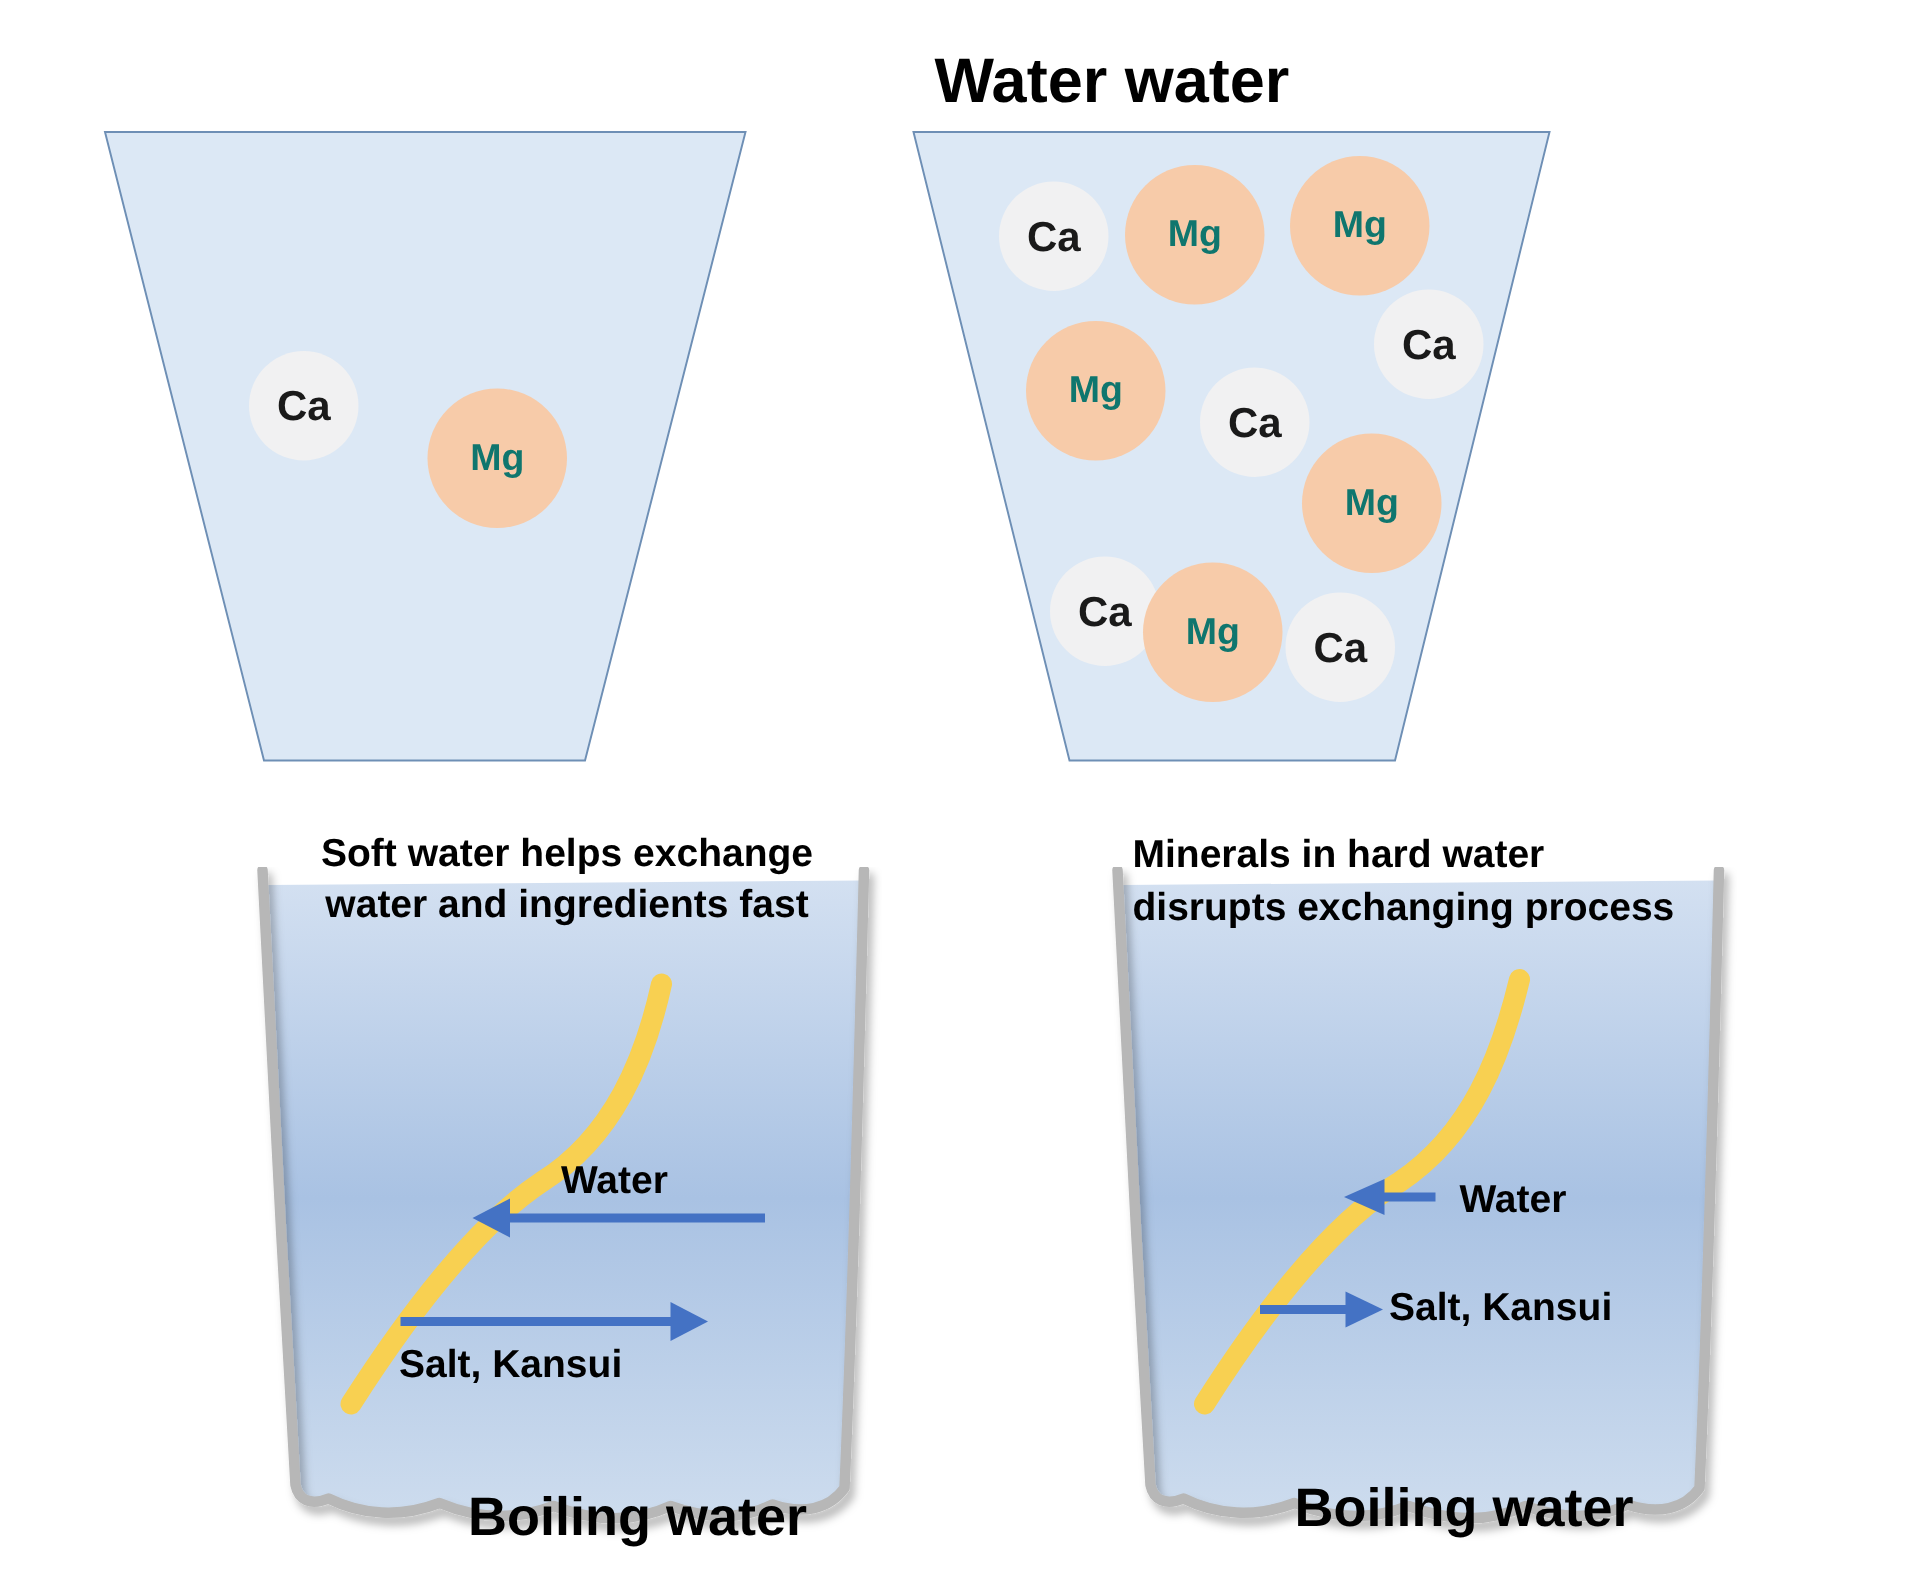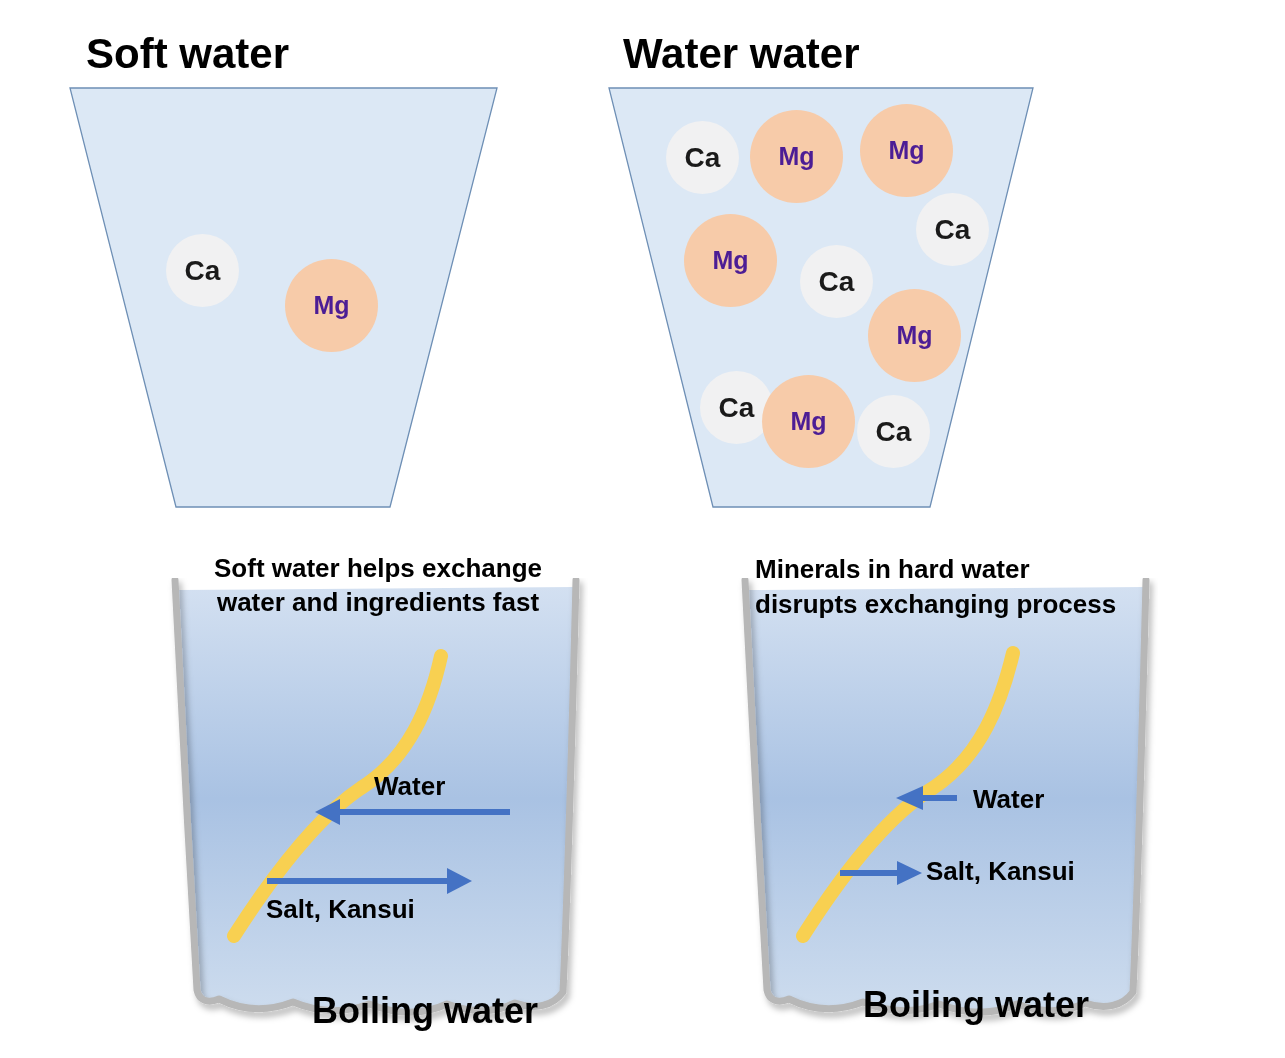--- a/index.html
+++ b/index.html
@@ -7,32 +7,31 @@
     position:relative;width:1285px;height:1058px;background:#ffffff;
     font-family:"Liberation Sans",sans-serif;overflow:hidden;
   }
   .abs{position:absolute;}
   .cup-title{font-size:42px;font-weight:bold;color:#000;white-space:nowrap;}
   .ion{
     position:absolute;border-radius:50%;display:flex;align-items:center;justify-content:center;
     font-weight:bold;white-space:nowrap;
   }
   .ion.ca{width:73px;height:73px;background:#f1f1f2;color:#1a1a1a;font-size:28px;}
-  .ion.mg{width:93px;height:93px;background:#f7cba9;color:#4c1d95;font-size:25px;text-align:center;}
+  .ion.mg{width:93px;height:93px;background:#f7cba9;color:#0f766e;font-size:25px;text-align:center;}
   .caption{font-size:26px;font-weight:bold;color:#000;line-height:34px;}
   .flow-label{font-size:26px;font-weight:bold;color:#000;white-space:nowrap;}
   .boiling{font-size:36px;font-weight:bold;color:#000;text-align:right;width:280px;white-space:nowrap;}
   svg{display:block;}
 </style>
 </head>
 <body>
 
 <div id="stage">
 
-  <div class="abs cup-title" style="left:86px;top:30px;">Soft water</div>
   <div class="abs cup-title" style="left:623px;top:30px;">Water water</div>
 
   <svg class="abs" style="left:66px;top:84px;" width="436" height="428" viewBox="0 0 436 428">
     <polygon points="4,4 431,4 324,423 110,423" fill="#dce8f5" stroke="#6e8fb5" stroke-width="1.3"></polygon>
   </svg>
 
   <svg class="abs" style="left:605px;top:84px;" width="434" height="428" viewBox="0 0 434 428">
     <polygon points="4,4 428,4 325,423 108,423" fill="#dce8f5" stroke="#6e8fb5" stroke-width="1.3"></polygon>
   </svg>
 

